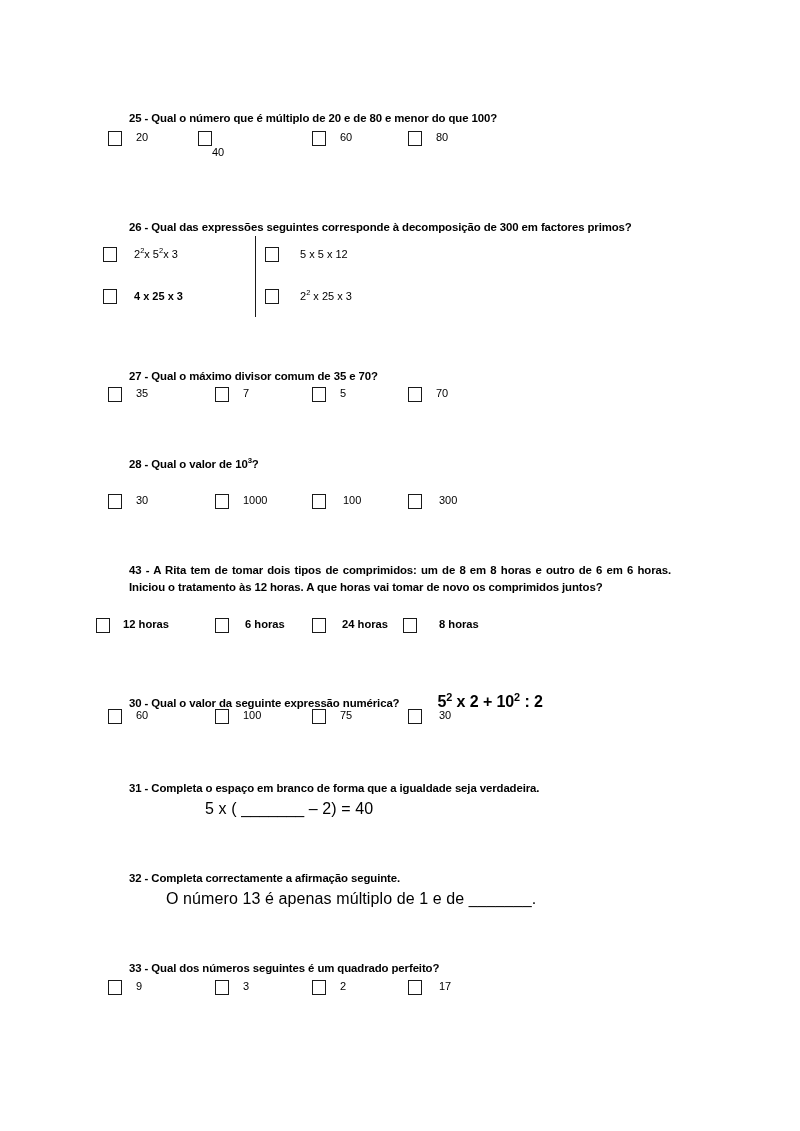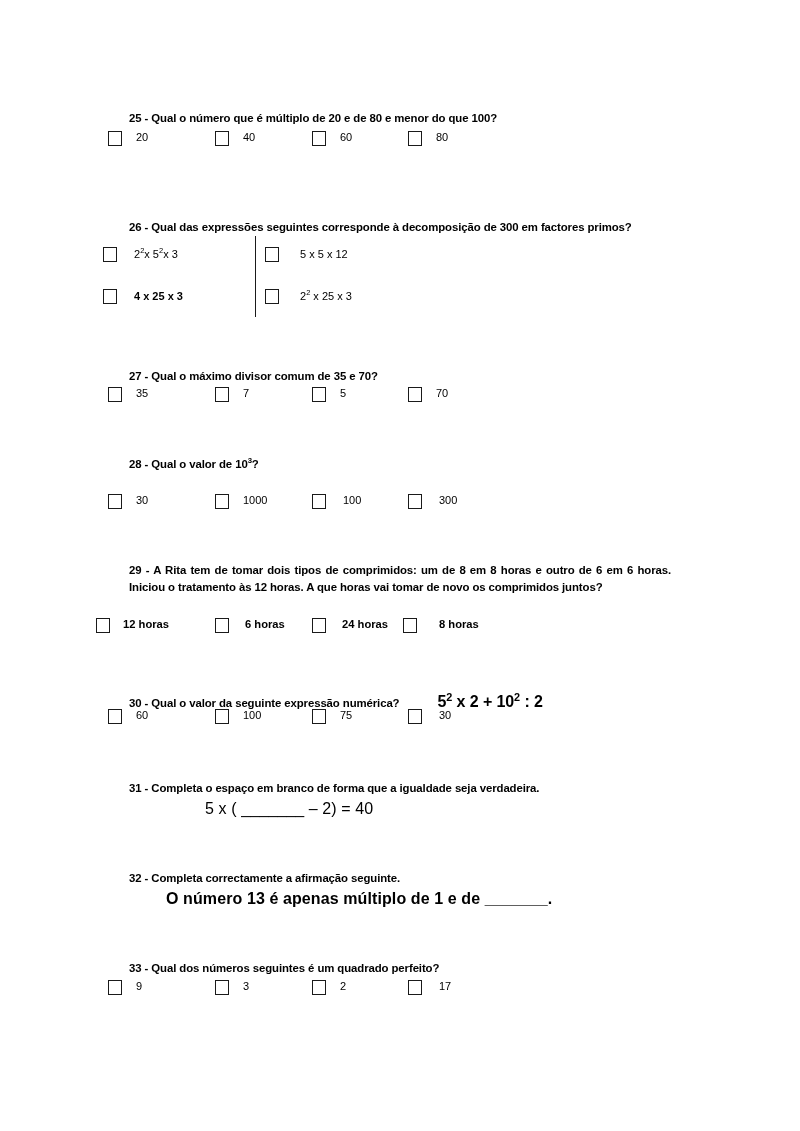--- a/index.html
+++ b/index.html
@@ -107,21 +107,21 @@
 <div class="page">
 
   <div class="q-block" style="top:94px;">
     <p class="q-title"><span>25 - </span><span>Qual o número que é múltiplo de 20 e de 80 e menor do que 100?</span></p>
   </div>
   <div class="options" style="top:131px;">
     <div class="opt" style="left:108px;">
       <span class="checkbox"></span>
       <span class="opt-label" style="margin-left:14px;">20</span>
     </div>
-    <div class="opt" style="left:215px;">
+    <div class="opt" style="left:198px;flex-direction:column;">
       <span class="checkbox"></span>
       <span class="opt-label" style="margin-left:14px;">40</span>
     </div>
     <div class="opt" style="left:312px;">
       <span class="checkbox"></span>
       <span class="opt-label" style="margin-left:14px;">60</span>
     </div>
     <div class="opt" style="left:408px;">
       <span class="checkbox"></span>
       <span class="opt-label" style="margin-left:14px;">80</span>
@@ -190,21 +190,21 @@
       <span class="checkbox"></span>
       <span class="opt-label" style="margin-left:17px;">100</span>
     </div>
     <div class="opt" style="left:408px;">
       <span class="checkbox"></span>
       <span class="opt-label" style="margin-left:17px;">300</span>
     </div>
   </div>
 
   <div class="q-block" style="top:546px; width:574px;">
-    <p class="q-title justified"><span>29 - </span><span>A Rita tem de tomar dois tipos de comprimidos: um de 8 em 8 horas e outro de 6 em 6 horas. Iniciou o tratamento às 12 horas. A que horas vai tomar de novo os comprimidos juntos?</span></p>
+    <p class="q-title justified"><span>43 - </span><span>A Rita tem de tomar dois tipos de comprimidos: um de 8 em 8 horas e outro de 6 em 6 horas. Iniciou o tratamento às 12 horas. A que horas vai tomar de novo os comprimidos juntos?</span></p>
   </div>
   <div class="options" style="top:618px;">
     <div class="opt" style="left:96px;">
       <span class="checkbox"></span>
       <span class="opt-label bold" style="margin-left:13px;">12 horas</span>
     </div>
     <div class="opt" style="left:215px;">
       <span class="checkbox"></span>
       <span class="opt-label bold" style="margin-left:16px;">6 horas</span>
     </div>
@@ -241,21 +241,21 @@
   </div>
 
   <div class="q-block" style="top:764px;">
     <p class="q-title"><span>31 - </span><span>Completa o espaço em branco de forma que a igualdade seja verdadeira.</span></p>
   </div>
   <div class="answer-line" style="left:205px; top:800px;">5 x ( _______ – 2) = 40</div>
 
   <div class="q-block" style="top:854px;">
     <p class="q-title"><span>32 - </span><span>Completa correctamente a afirmação seguinte.</span></p>
   </div>
-  <div class="answer-line" style="left:166px; top:890px;font-weight:bold;">O número 13 é apenas múltiplo de 1 e de _______.</div>
+  <div class="answer-line" style="left:166px; top:890px;">O número 13 é apenas múltiplo de 1 e de _______.</div>
 
   <div class="q-block" style="top:944px;">
     <p class="q-title"><span>33 - </span><span>Qual dos números seguintes  é um quadrado perfeito?</span></p>
   </div>
   <div class="options" style="top:980px;">
     <div class="opt" style="left:108px;">
       <span class="checkbox"></span>
       <span class="opt-label" style="margin-left:14px;">9</span>
     </div>
     <div class="opt" style="left:215px;">

